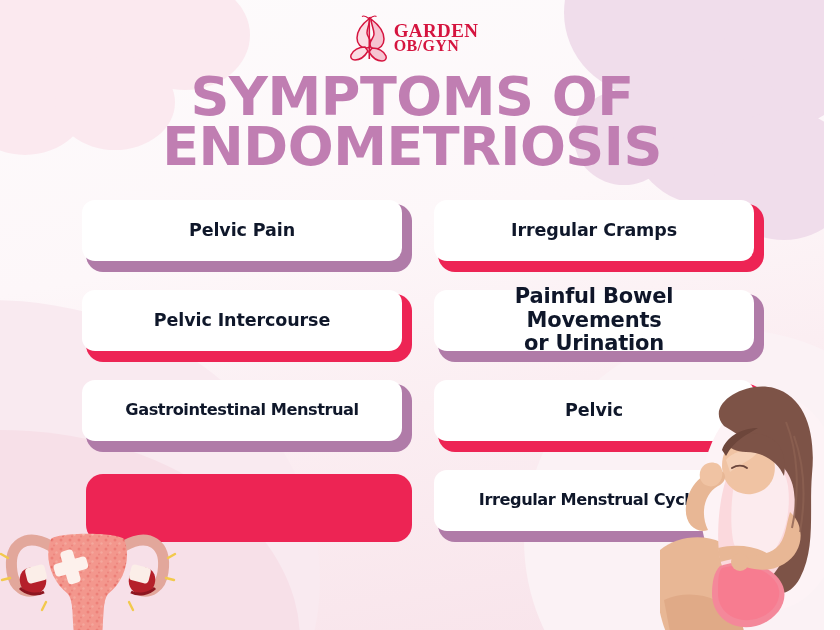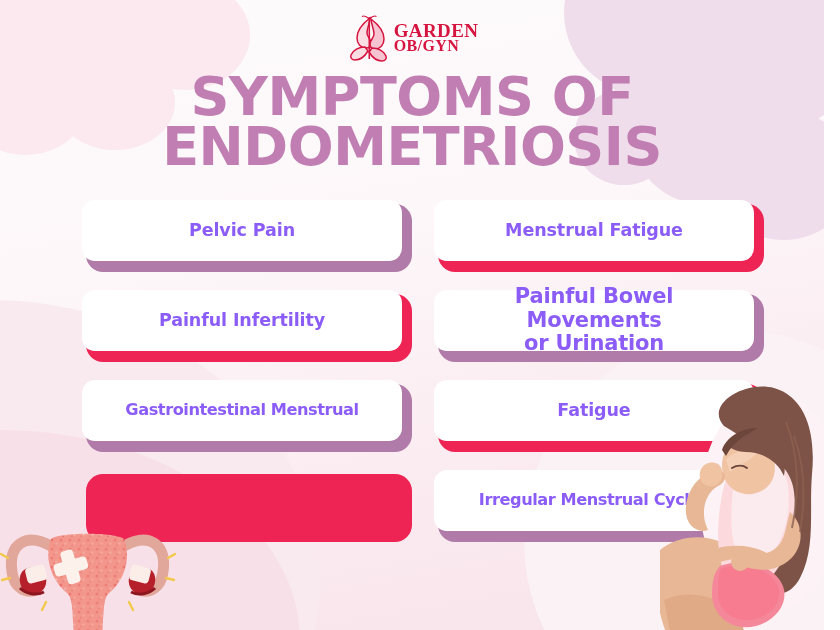--- a/index.html
+++ b/index.html
@@ -112,21 +112,21 @@
   .panel {
     position:absolute; left:0; top:0; right:10px; bottom:11px;
     background:#ffffff;
     border-radius:13px;
     display:flex; align-items:center; justify-content:center;
     padding:2px 10px;
     text-align:center;
     z-index:2;
   }
   .label {
-    color:#8b5cf6;
+    color:#0f172a;
     font-family:"DejaVu Sans", sans-serif;
     font-weight:bold;
     font-size:17.5px;
     line-height:1.12;
     letter-spacing:-0.1px;
     white-space:pre-line;
   }
   .cell.tight .label { font-size:16.2px; letter-spacing:-0.45px; }
   .cell.two-line .label { font-size:21px; letter-spacing:-0.2px; }
 
@@ -195,28 +195,28 @@
     <div class="cell">
       <div class="frame mauve"></div>
       <div class="panel">
         <span class="label">Pelvic Pain</span>
       </div>
     </div>
 
     <div class="cell">
       <div class="frame red"></div>
       <div class="panel">
-        <span class="label">Menstrual Fatigue</span>
+        <span class="label">Irregular Cramps</span>
       </div>
     </div>
 
     <div class="cell">
       <div class="frame red"></div>
       <div class="panel">
-        <span class="label">Painful Infertility</span>
+        <span class="label">Pelvic Intercourse</span>
       </div>
     </div>
 
     <div class="cell two-line">
       <div class="frame mauve"></div>
       <div class="panel">
         <span class="label">Painful Bowel Movements
 or Urination</span>
       </div>
     </div>
@@ -224,21 +224,21 @@
     <div class="cell tight">
       <div class="frame mauve"></div>
       <div class="panel">
         <span class="label">Gastrointestinal Menstrual</span>
       </div>
     </div>
 
     <div class="cell">
       <div class="frame red"></div>
       <div class="panel">
-        <span class="label">Fatigue</span>
+        <span class="label">Pelvic</span>
       </div>
     </div>
 
     <div class="cell">
       <div class="frame red"></div>
     </div>
 
     <div class="cell tight">
       <div class="frame mauve"></div>
       <div class="panel">

